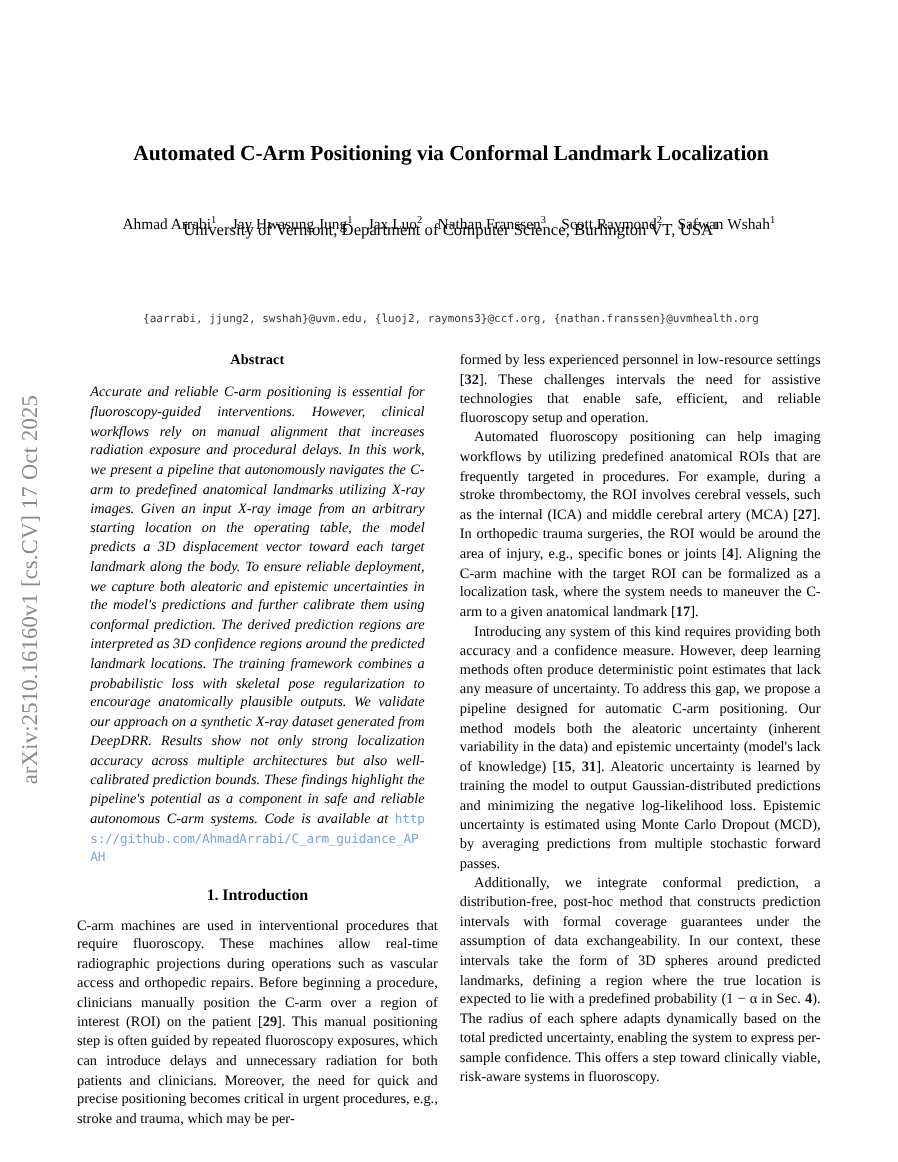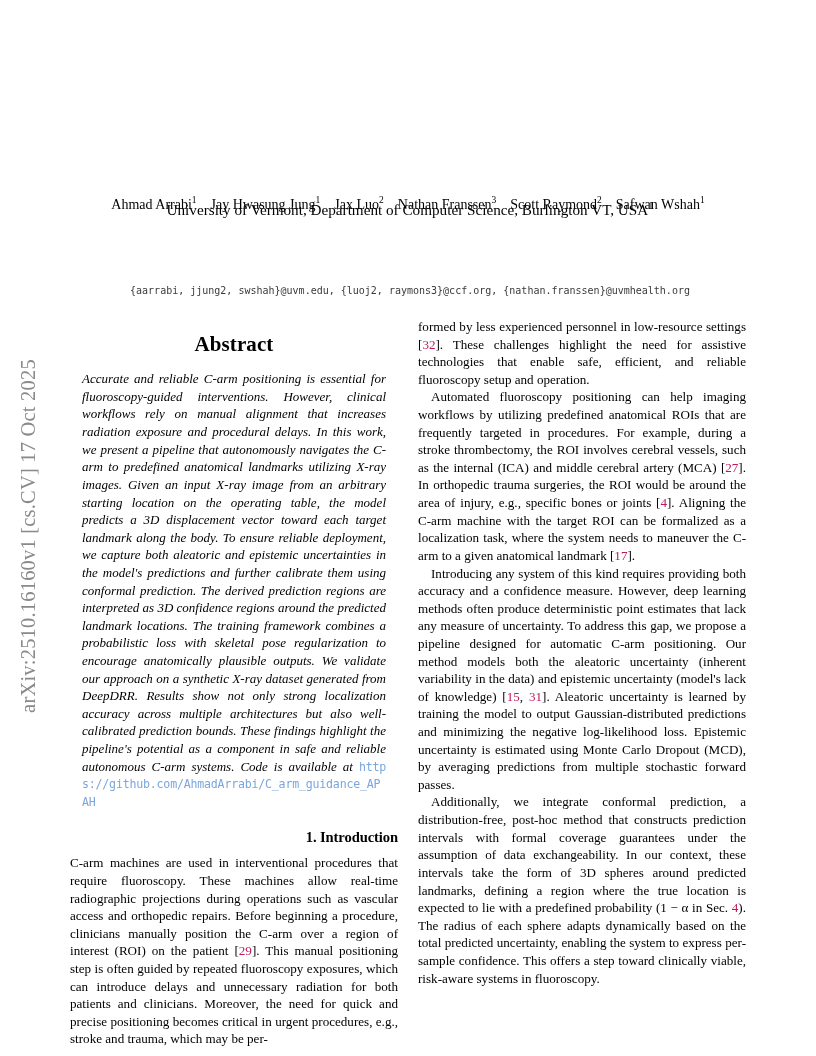--- a/index.html
+++ b/index.html
@@ -113,22 +113,22 @@
     text-align: justify;
     text-justify: inter-word;
     hyphens: manual;
   }
   .col-left  { left: 70px;  }
   .col-right { left: 418px; }
 
   .abstract-head {
     text-align: center;
     font-weight: bold;
-    font-size: 21px;
-    margin: 12px 0 11px 0;
+    font-size: 13px;
+    margin: 0 0 11px 0;
     letter-spacing: 0.1px;
   }
   .abstract-body {
     font-style: italic;
     font-size: 13.0px;
     line-height: 1.355;
     text-align: justify;
     margin: 12px;
   }
   .url-link {
@@ -137,62 +137,65 @@
     font-size: 11.6px;
     color: #7aa6dd;
     word-break: break-all;
     letter-spacing: -0.2px;
   }
 
   .section-head {
     font-size: 14.6px;
     font-weight: bold;
     margin: 17px 0 7px 0;
-    text-align: right;
+    text-align: center;
     letter-spacing: -0.1px;
   }
 
   p.body-par {
     margin: 0;
     text-indent: 13px;
     text-align: justify;
   }
   p.body-par.noindent { text-indent: 0; }
 
-  .cite { color: #be185d; }
+  .cite { color: #0f172a; font-weight: bold; }
 </style>
 </head>
 <body>
 
 <div class="page">
 
   <div class="arxiv-stamp">
     <span>arXiv:2510.16160v1  [cs.CV]  17 Oct 2025</span>
   </div>
 
+  <div class="title-block">
+    <h1 class="paper-title">Automated C-Arm Positioning via Conformal Landmark Localization</h1>
+  </div>
 
   <div class="authors" id="authors"><span class="au"><span>Ahmad Arrabi</span><sup>1</sup></span><span class="au"><span>Jay Hwasung Jung</span><sup>1</sup></span><span class="au"><span>Jax Luo</span><sup>2</sup></span><span class="au"><span>Nathan Franssen</span><sup>3</sup></span><span class="au"><span>Scott Raymond</span><sup>2</sup></span><span class="au"><span>Safwan Wshah</span><sup>1</sup></span></div>
 
   <div class="affils" id="affils">
       <div><span>University of Vermont, Department of Computer Science, Burlington VT, USA</span><sup>1</sup></div>
     </div>
 
   <div class="emails">{aarrabi, jjung2, swshah}@uvm.edu, {luoj2, raymons3}@ccf.org, {nathan.franssen}@uvmhealth.org</div>
 
   <div class="col col-left">
     <div class="abstract-head">Abstract</div>
     <p class="abstract-body" id="abstract-body"><span>Accurate and reliable C-arm positioning is essential for fluoroscopy-guided interventions. However, clinical workflows rely on manual alignment that increases radiation exposure and procedural delays. In this work, we present a pipeline that autonomously navigates the C-arm to predefined anatomical landmarks utilizing X-ray images. Given an input X-ray image from an arbitrary starting location on the operating table, the model predicts a 3D displacement vector toward each target landmark along the body. To ensure reliable deployment, we capture both aleatoric and epistemic uncertainties in the model's predictions and further calibrate them using conformal prediction. The derived prediction regions are interpreted as 3D confidence regions around the predicted landmark locations. The training framework combines a probabilistic loss with skeletal pose regularization to encourage anatomically plausible outputs. We validate our approach on a synthetic X-ray dataset generated from DeepDRR. Results show not only strong localization accuracy across multiple architectures but also well-calibrated prediction bounds. These findings highlight the pipeline's potential as a component in safe and reliable autonomous C-arm systems. Code is available at </span><span class="url-link">https://github.com/AhmadArrabi/C_arm_guidance_APAH</span></p>
     <div class="section-head">1. Introduction</div>
     <div id="intro-left">
         <p class="body-par noindent"><span>C-arm machines are used in interventional procedures that require fluoroscopy. These machines allow real-time radiographic projections during operations such as vascular access and orthopedic repairs. Before beginning a procedure, clinicians manually position the C-arm over a region of interest (ROI) on the patient [</span><span class="cite">29</span><span>]. This manual positioning step is often guided by repeated fluoroscopy exposures, which can introduce delays and unnecessary radiation for both patients and clinicians. Moreover, the need for quick and precise positioning becomes critical in urgent procedures, e.g., stroke and trauma, which may be per-</span></p>
       </div>
   </div>
 
   <div class="col col-right">
     <div id="intro-right">
-        <p class="body-par noindent"><span>formed by less experienced personnel in low-resource settings [</span><span class="cite">32</span><span>]. These challenges highlight the need for assistive technologies that enable safe, efficient, and reliable fluoroscopy setup and operation.</span></p>
+        <p class="body-par noindent"><span>formed by less experienced personnel in low-resource settings [</span><span class="cite">32</span><span>]. These challenges intervals the need for assistive technologies that enable safe, efficient, and reliable fluoroscopy setup and operation.</span></p>
         <p class="body-par"><span>Automated fluoroscopy positioning can help imaging workflows by utilizing predefined anatomical ROIs that are frequently targeted in procedures. For example, during a stroke thrombectomy, the ROI involves cerebral vessels, such as the internal (ICA) and middle cerebral artery (MCA) [</span><span class="cite">27</span><span>]. In orthopedic trauma surgeries, the ROI would be around the area of injury, e.g., specific bones or joints [</span><span class="cite">4</span><span>]. Aligning the C-arm machine with the target ROI can be formalized as a localization task, where the system needs to maneuver the C-arm to a given anatomical landmark [</span><span class="cite">17</span><span>].</span></p>
         <p class="body-par"><span>Introducing any system of this kind requires providing both accuracy and a confidence measure. However, deep learning methods often produce deterministic point estimates that lack any measure of uncertainty. To address this gap, we propose a pipeline designed for automatic C-arm positioning. Our method models both the aleatoric uncertainty (inherent variability in the data) and epistemic uncertainty (model's lack of knowledge) [</span><span class="cite">15</span><span>, </span><span class="cite">31</span><span>]. Aleatoric uncertainty is learned by training the model to output Gaussian-distributed predictions and minimizing the negative log-likelihood loss. Epistemic uncertainty is estimated using Monte Carlo Dropout (MCD), by averaging predictions from multiple stochastic forward passes.</span></p>
         <p class="body-par"><span>Additionally, we integrate conformal prediction, a distribution-free, post-hoc method that constructs prediction intervals with formal coverage guarantees under the assumption of data exchangeability. In our context, these intervals take the form of 3D spheres around predicted landmarks, defining a region where the true location is expected to lie with a predefined probability (1 − α in Sec. </span><span class="cite">4</span><span>). The radius of each sphere adapts dynamically based on the total predicted uncertainty, enabling the system to express per-sample confidence. This offers a step toward clinically viable, risk-aware systems in fluoroscopy.</span></p>
       </div>
   </div>
 
 </div>
 
 </body></html>

